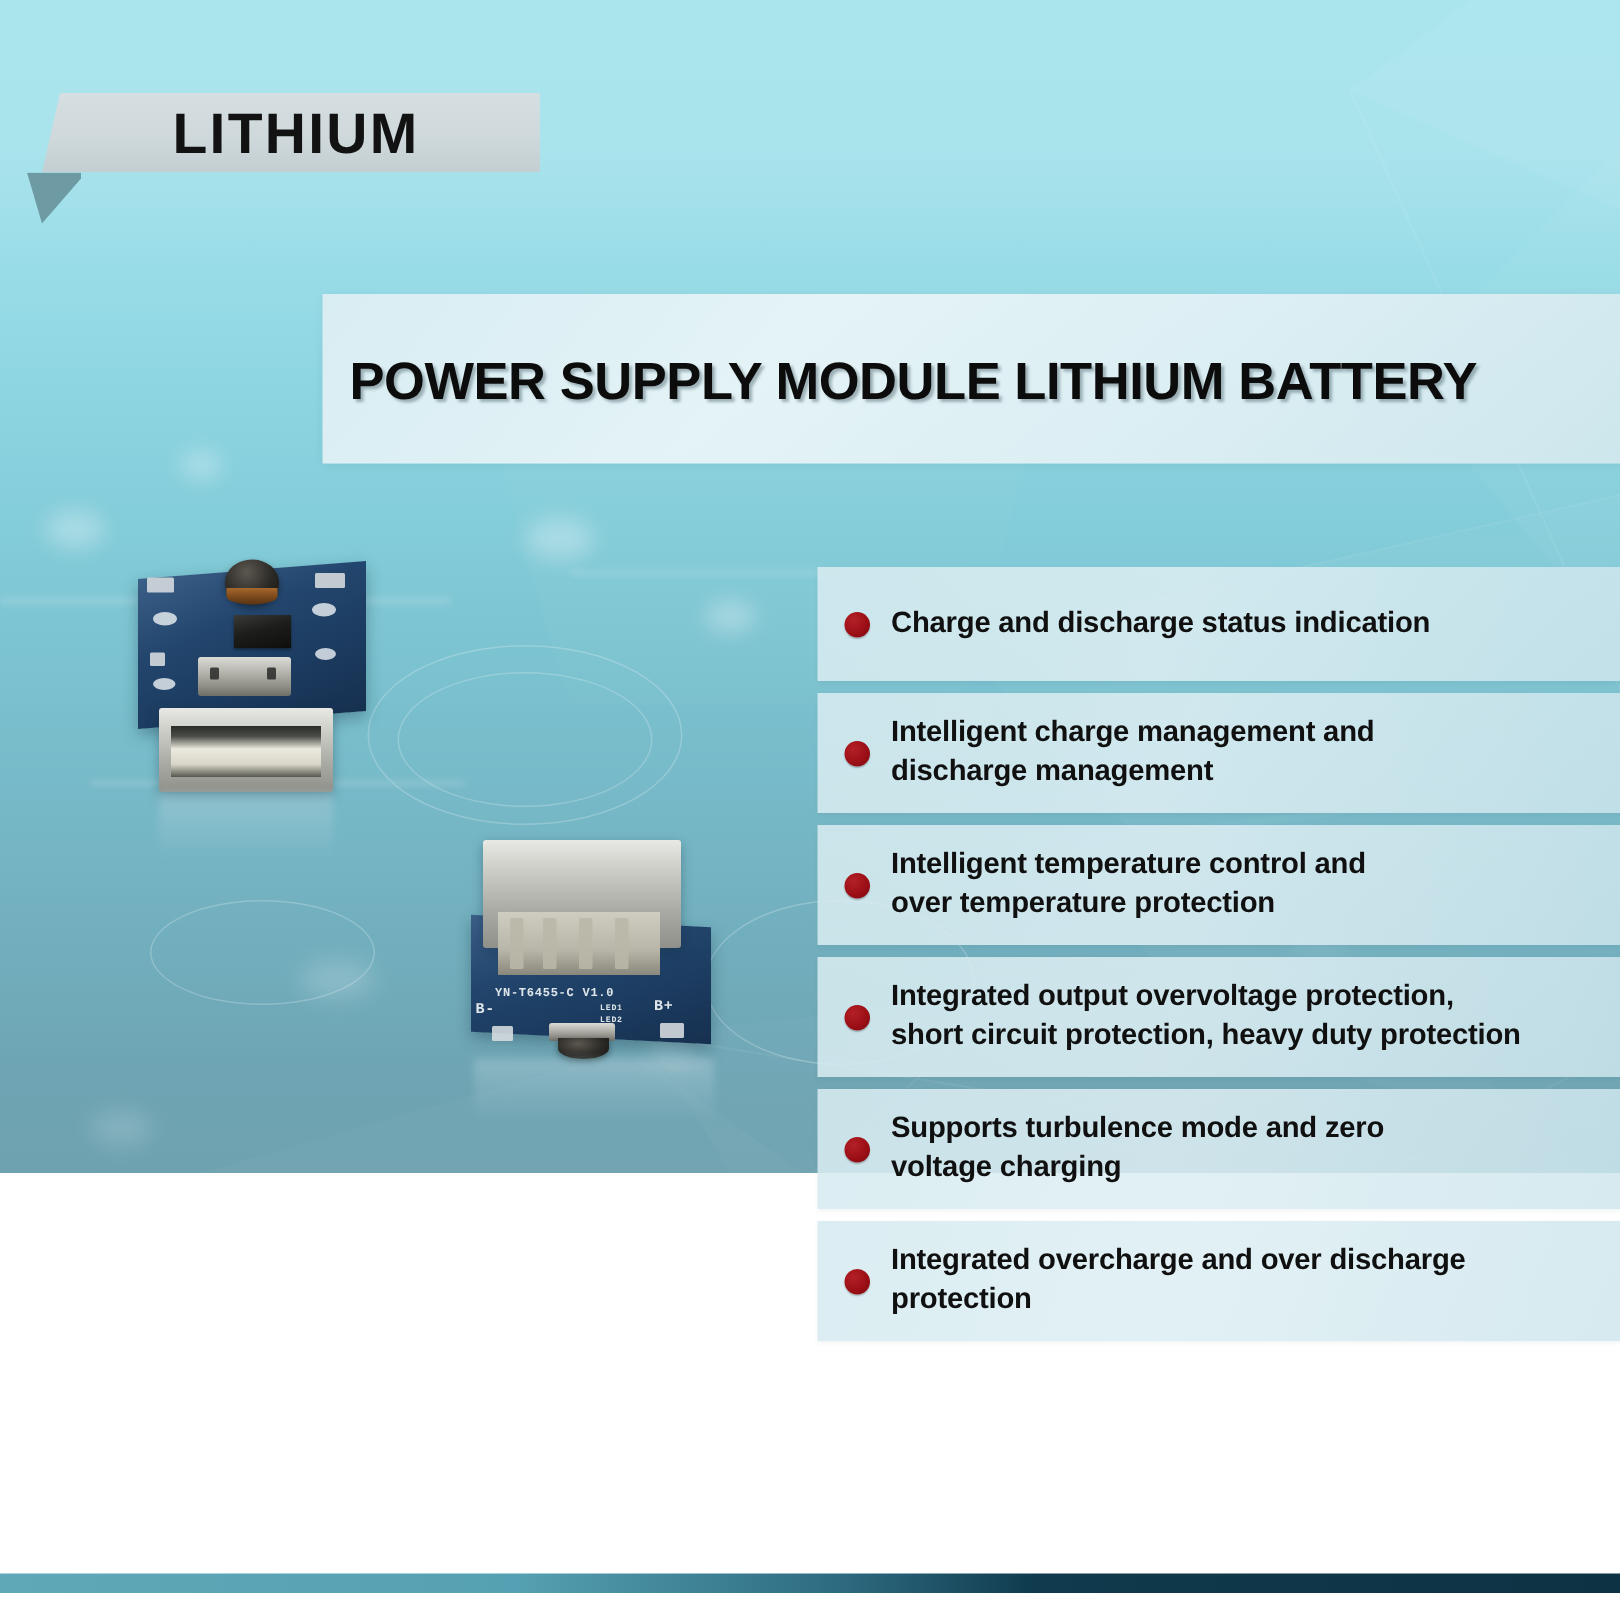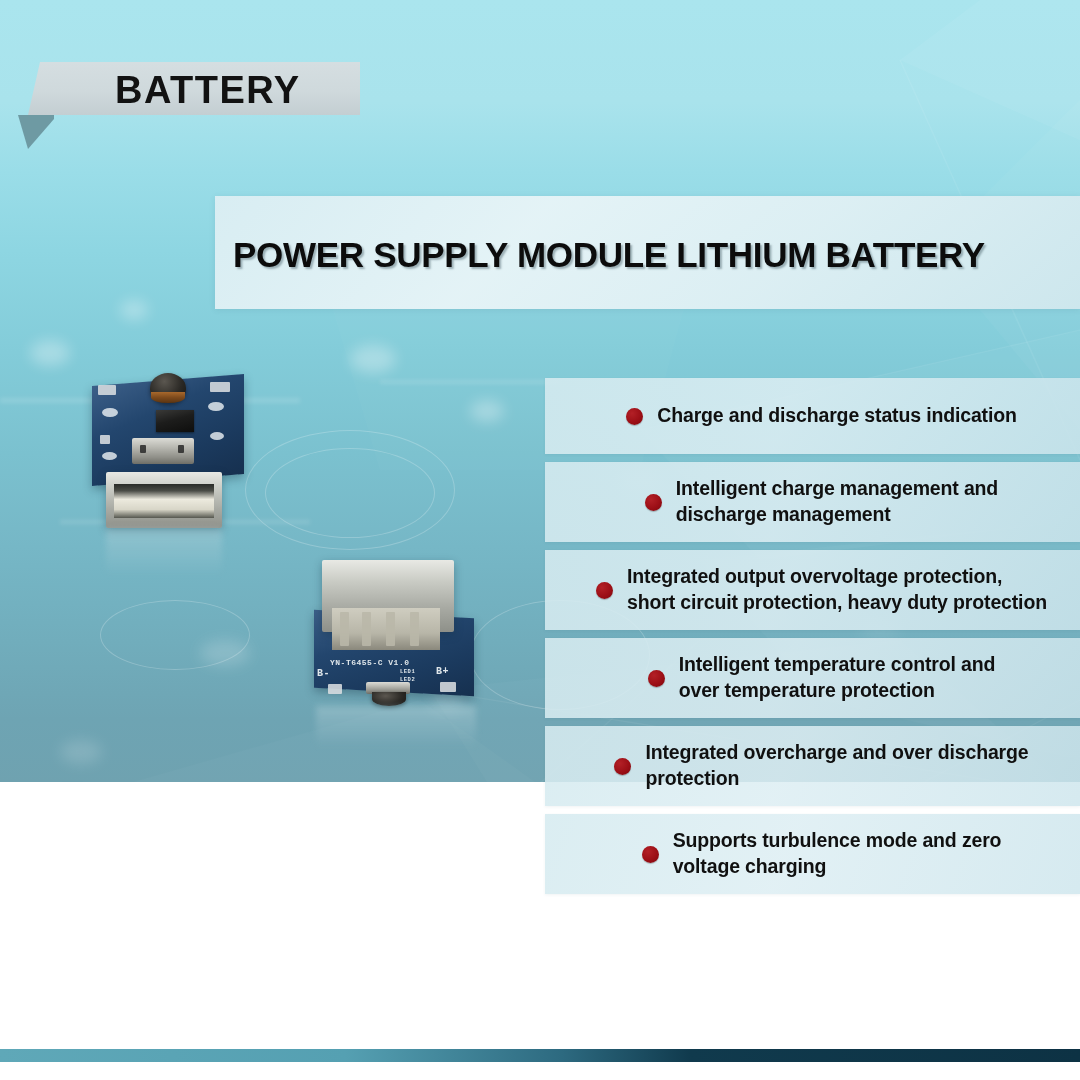--- a/index.html
+++ b/index.html
@@ -93,21 +93,20 @@
     position:relative;
     width:535px;
     margin-bottom:8px;
     background:linear-gradient(110deg,
         rgba(214,235,240,.88) 0%,
         rgba(221,238,243,.86) 45%,
         rgba(206,230,237,.84) 100%);
     display:flex; align-items:center;
     padding-left:18px;
     box-shadow:0 1px 3px rgba(40,80,95,.07);
-    justify-content:center;
   }
   .brow.h1{ height:76px; }
   .brow.h2{ height:80px; }
   .bullet{
     flex:0 0 auto;
     width:17px; height:17px; border-radius:50%;
     background:radial-gradient(circle at 35% 32%, #b32026 0%, #9c0f16 55%, #7d070d 100%);
     margin-right:14px;
     box-shadow:0 1px 1px rgba(0,0,0,.25);
   }
@@ -283,61 +282,61 @@
       <div class="usb-inner" style="left:176px;top:130px;width:88px;height:32px;background:linear-gradient(180deg,#4d4f49 0%,#2d2f2b 55%,#1c1e1b 100%);
                   clip-path:polygon(0 44%,78% 44%,78% 0,100% 0,100% 100%,78% 100%,78% 58%,0 58%);"></div>
       <div class="pad" style="left:126px;top:152px;width:26px;height:5px;background:#cfd2cb;"></div>
       <div class="refl" style="left:110px;top:180px;width:160px;height:34px;"></div>
     </div>
 
   </div>
 
   <div class="ribbon"></div>
   <div class="ribbon-tail"></div>
-  <div class="ribbon-label">BATTERY</div>
+  <div class="ribbon-label">LITHIUM</div>
 
   <div class="title-band"></div>
   <div class="title-text">POWER SUPPLY MODULE LITHIUM BATTERY</div>
 
   <div class="benefits">
 
     <div class="brow h1">
       <span class="bullet"></span>
       <span class="btext">Charge and discharge status indication</span>
     </div>
 
 
     <div class="brow h2">
       <span class="bullet"></span>
       <span class="btext">Intelligent charge management and
 discharge management</span>
     </div>
 
     <div class="brow h2">
       <span class="bullet"></span>
+      <span class="btext">Intelligent temperature control and
+over temperature protection</span>
+    </div>
+
+    <div class="brow h2">
+      <span class="bullet"></span>
       <span class="btext">Integrated output overvoltage protection,
 short circuit protection, heavy duty protection</span>
     </div>
 
     <div class="brow h2">
       <span class="bullet"></span>
-      <span class="btext">Intelligent temperature control and
-over temperature protection</span>
+      <span class="btext">Supports turbulence mode and zero
+voltage charging</span>
     </div>
 
     <div class="brow h2">
       <span class="bullet"></span>
       <span class="btext">Integrated overcharge and over discharge
 protection</span>
-    </div>
-
-    <div class="brow h2">
-      <span class="bullet"></span>
-      <span class="btext">Supports turbulence mode and zero
-voltage charging</span>
     </div>
 
   </div>
 
   <div class="bottom-white"></div>
   <div class="bottom-bar"></div>
   <div class="bottom-foot"></div>
 
 </div>
 

